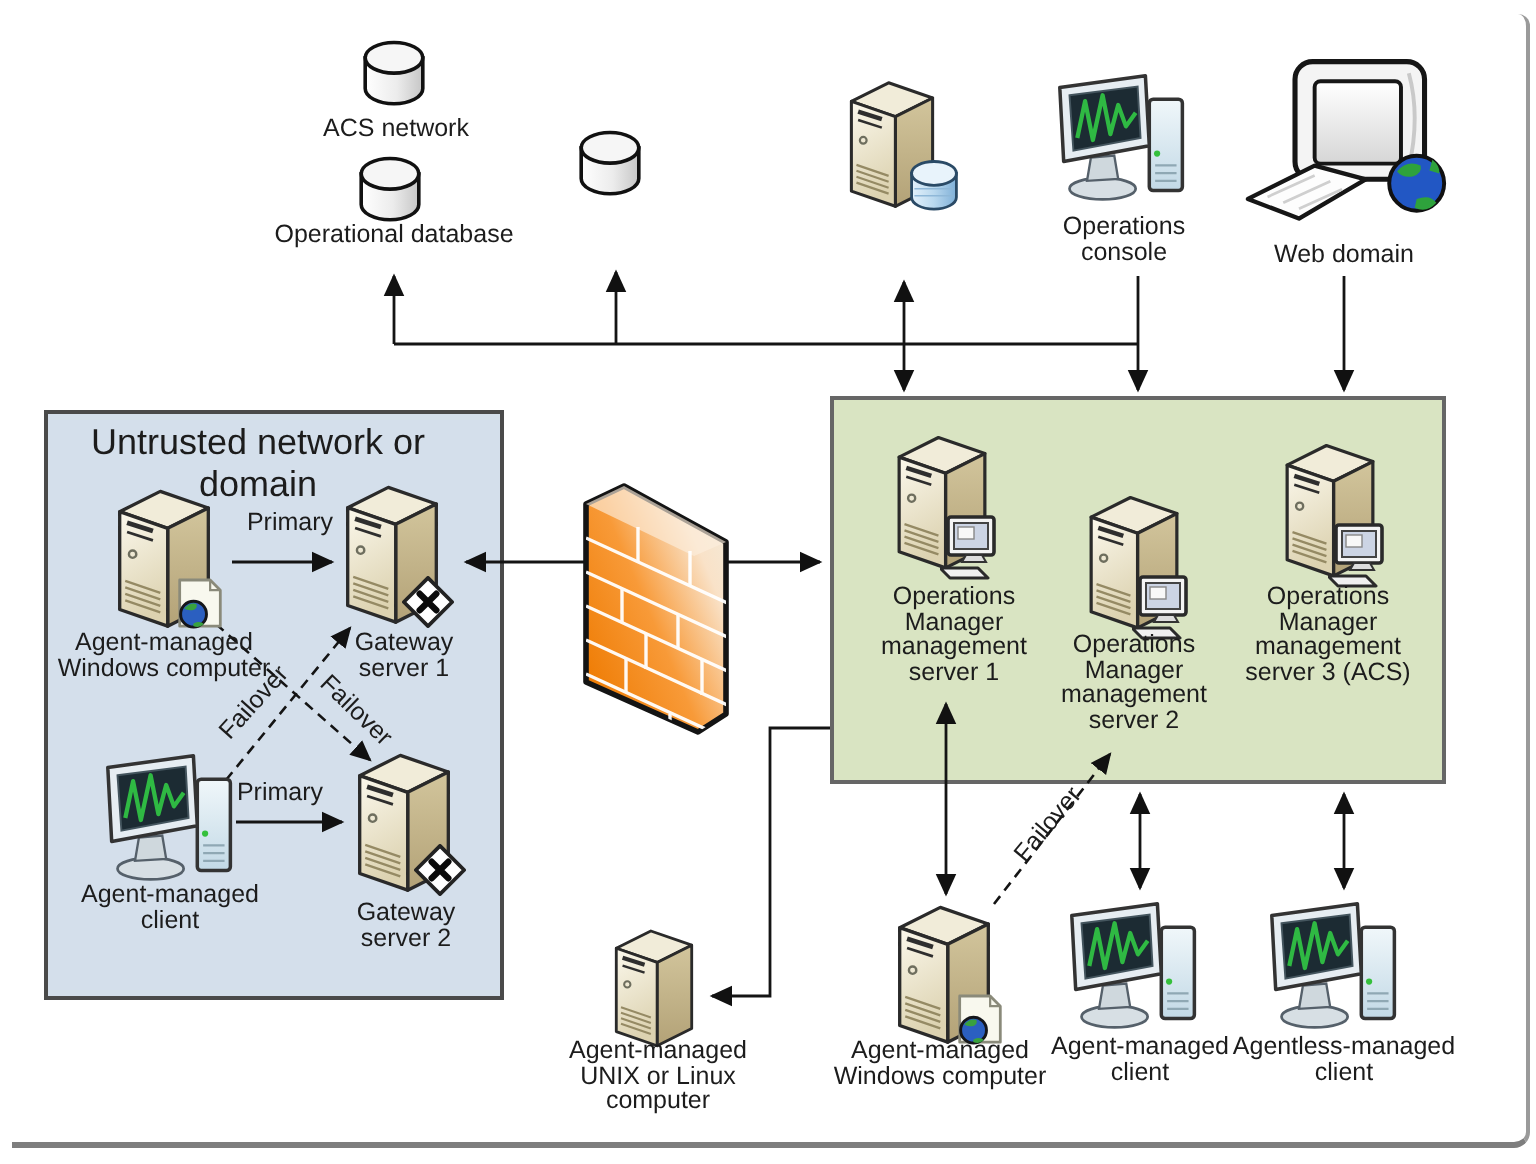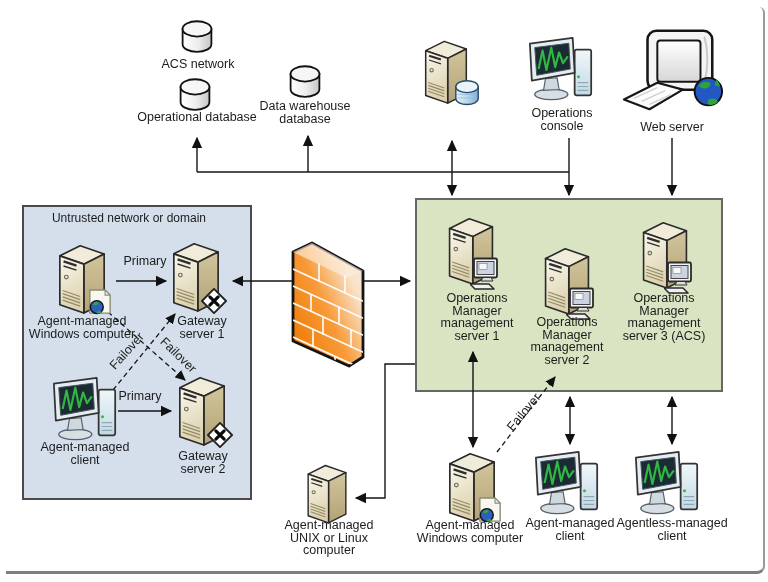--- a/index.html
+++ b/index.html
@@ -6,21 +6,21 @@
   #canvas{position:relative;width:768px;height:582px;background:#fff;overflow:hidden;
           font-family:"Liberation Sans",sans-serif;}
   .frame{position:absolute;left:6px;top:7px;width:757px;height:564px;
          border-right:2px solid #9a9a9a;border-bottom:3px solid #7e7e7e;
          border-radius:0 6px 8px 0;pointer-events:none;}
   .box{position:absolute;box-sizing:border-box;border:2px solid #4a4a4a;}
   #box-untrusted{left:22px;top:205px;width:230px;height:295px;background:#d4dfeb;}
   #box-resource{left:415px;top:198px;width:308px;height:194px;background:#d9e4c2;border-color:#666;}
   .lbl{position:absolute;text-align:center;font-size:12.5px;line-height:12.5px;
        color:#1c1c1c;white-space:pre-line;}
-  .box-title{position:absolute;text-align:center;font-size:12px;color:#1c1c1c;}
+  .box-title{position:absolute;text-align:center;font-size:18px;color:#1c1c1c;}
   .icon{position:absolute;}
   svg{display:block;}
   #connectors{position:absolute;left:0;top:0;pointer-events:none;}
   .ln{fill:none;stroke:#141414;stroke-width:1.4;}
   .lnD{fill:none;stroke:#141414;stroke-width:1.3;stroke-dasharray:5 3.5;}
   .rot{transform-origin:center center;}
 </style>
 </head>
 <body>
 
@@ -238,25 +238,23 @@
 
   <svg class="icon" style="left:532px;top:448px" width="72" height="72" viewBox="0 0 74 74">
       <use href="#sym-client"></use>
     </svg>
   <svg class="icon" style="left:632px;top:448px" width="72" height="72" viewBox="0 0 74 74">
       <use href="#sym-client"></use>
     </svg>
 
   <div class="lbl" style="left:138px;top:58px;width:120px">ACS network</div>
   <div class="lbl" style="left:127px;top:111px;width:140px">Operational database</div>
-  <div class="lbl" style="left:250px;top:100px;width:110px">Data warehouse
-database</div>
   <div class="lbl" style="left:517px;top:107px;width:90px">Operations
 console</div>
-  <div class="lbl" style="left:622px;top:121px;width:100px">Web server</div>
+  <div class="lbl" style="left:622px;top:121px;width:100px">Web domain</div>
   <div class="lbl" style="left:22px;top:315px;width:120px">Agent-managed
 Windows computer</div>
   <div class="lbl" style="left:162px;top:315px;width:80px">Gateway
 server 1</div>
   <div class="lbl" style="left:25px;top:441px;width:120px">Agent-managed
 client</div>
   <div class="lbl" style="left:163px;top:450px;width:80px">Gateway
 server 2</div>
   <div class="lbl" style="left:427px;top:292px;width:100px">Operations
 Manager

